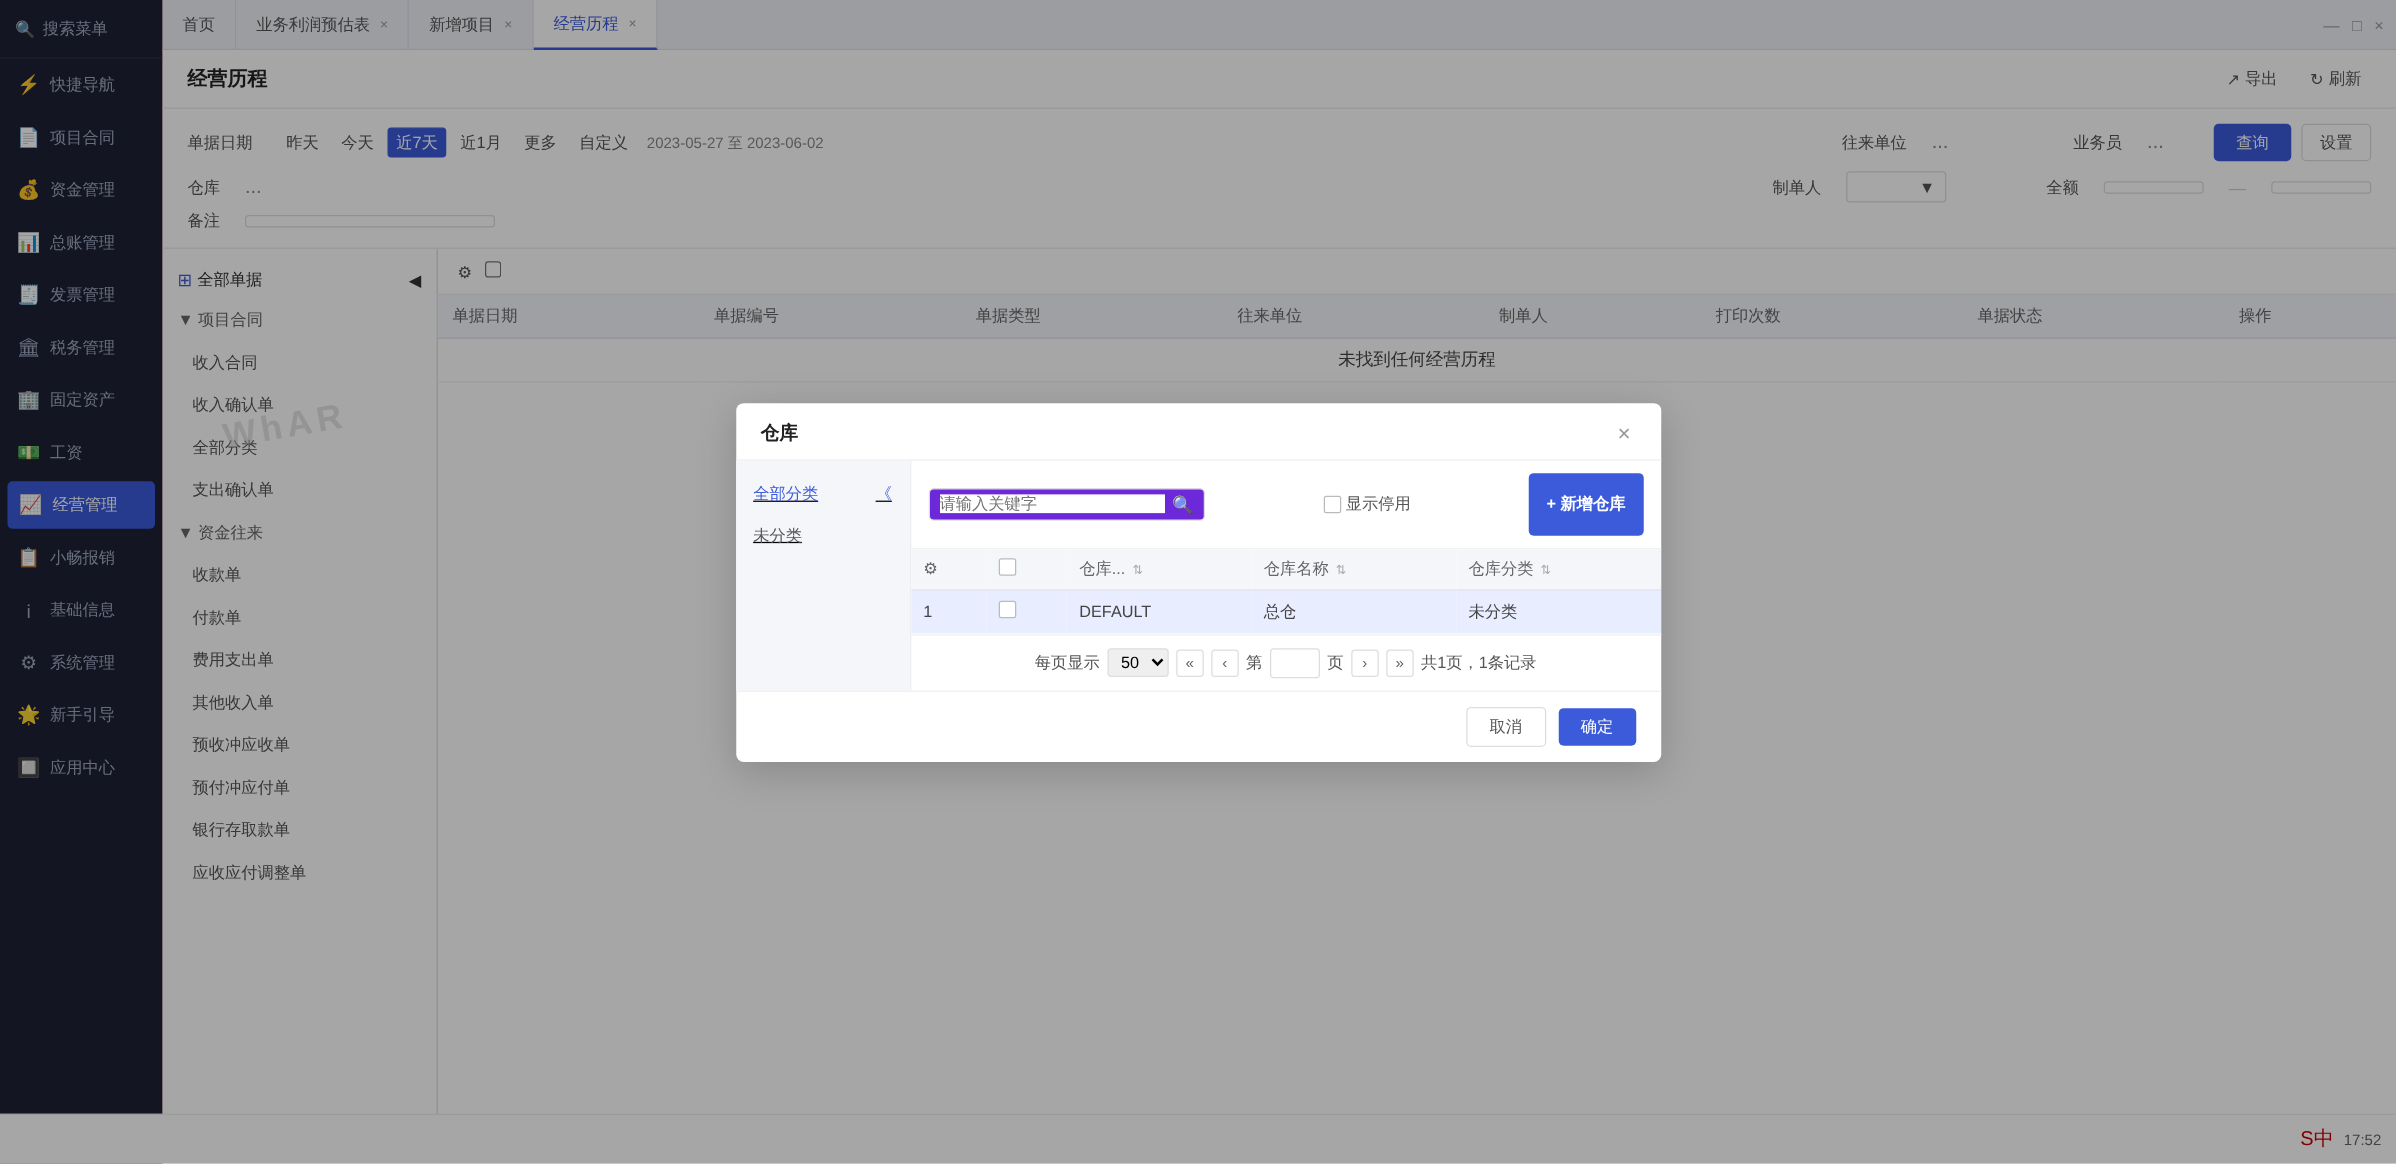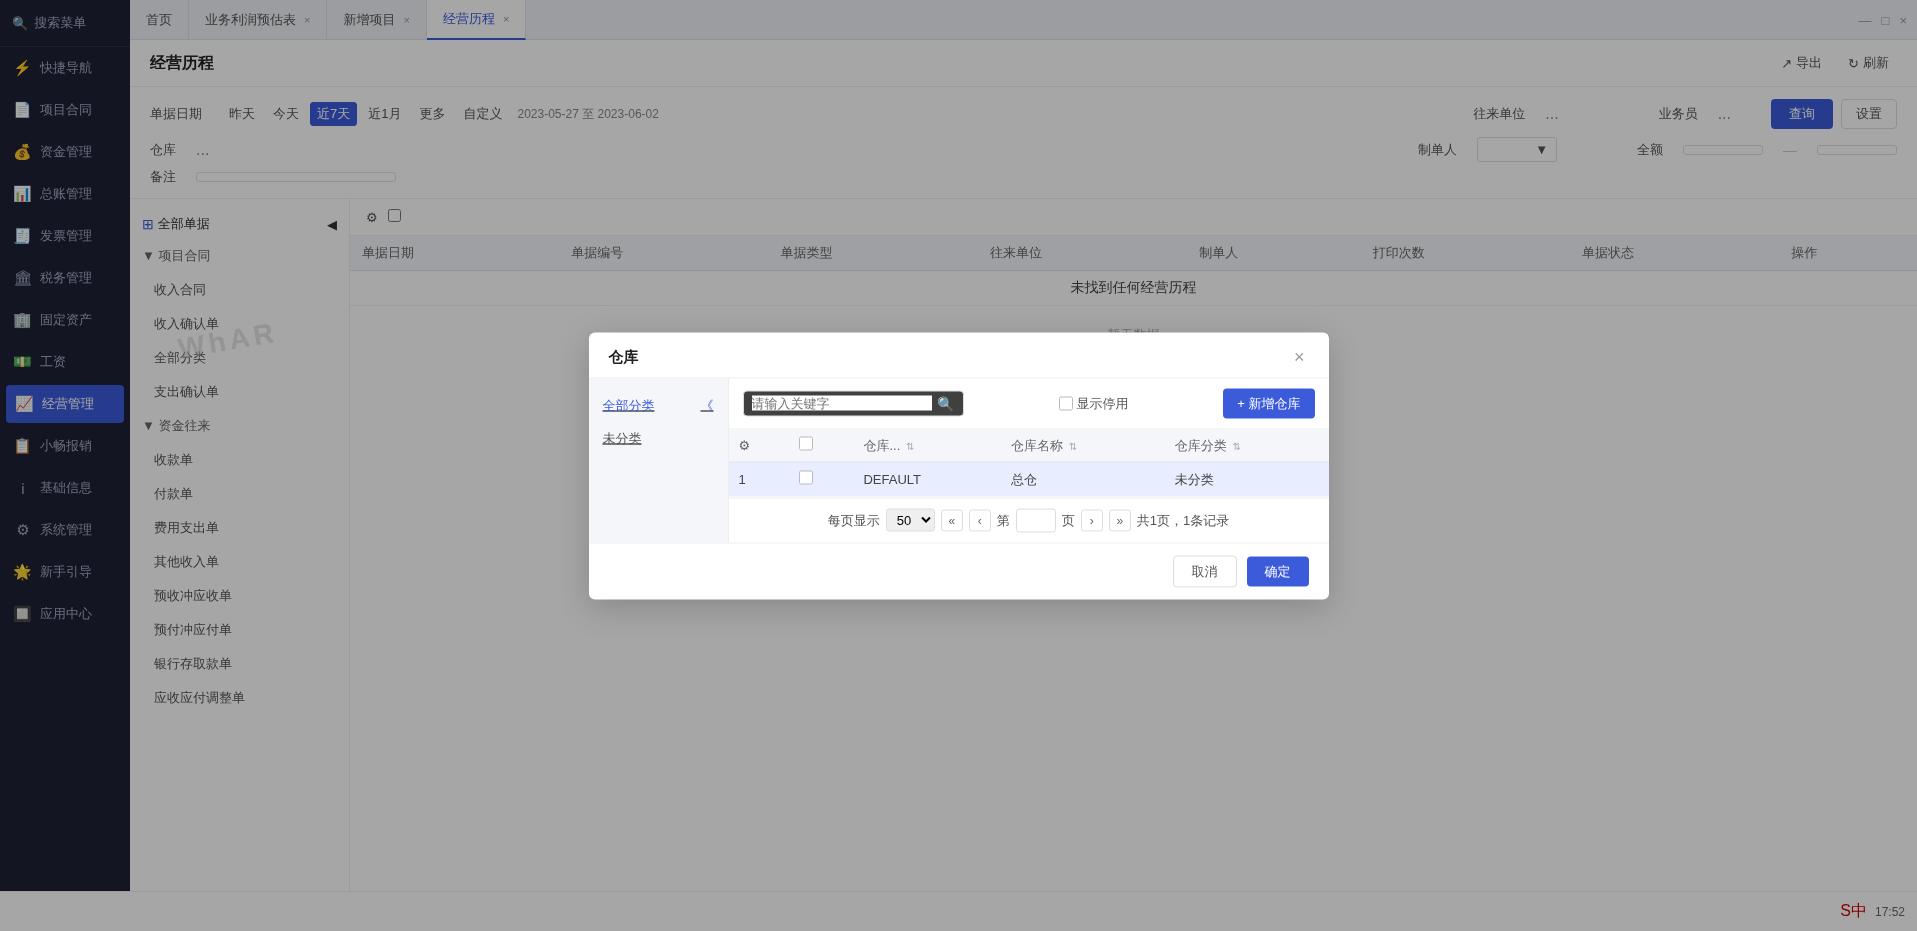--- a/index.html
+++ b/index.html
@@ -183,36 +183,36 @@
       padding: 7px 14px; font-size: 13px; color: #555; cursor: pointer;
     }
     .modal-right { flex: 1; display: flex; flex-direction: column; min-height: 0; }
     .modal-toolbar {
       display: flex; align-items: center; justify-content: space-between;
       padding: 10px 14px; border-bottom: 1px solid #eee;
     }
     .modal-search {
       display: flex; align-items: center; gap: 6px;
       border: 1px solid #ddd; border-radius: 4px; padding: 4px 8px;
-      background: #404040;
+      background: #6d28d9;
     }
     .modal-search input {
       border: none; outline: none; font-size: 13px; width: 180px; color: #555;
     }
     .modal-search-icon { color: #aaa; font-size: 14px; }
     .modal-show-disabled {
       display: flex; align-items: center; gap: 4px; font-size: 13px; color: #555;
     }
     .checkbox {
       width: 14px; height: 14px; border: 1px solid #bbb; border-radius: 2px;
       display: inline-block; background: #fff; cursor: pointer;
     }
     .btn-add-warehouse {
       background: #3b5bdb; color: #fff; border: none; border-radius: 4px;
-      padding: 6px 14px; font-size: 13px; cursor: pointer; white-space: nowrap;
+      padding: 16px 14px; font-size: 13px; cursor: pointer; white-space: nowrap; font-weight: bold;
     }
 
     
     .modal-table-container { flex: 1; overflow-y: auto; }
     .modal-table { width: 100%; border-collapse: collapse; font-size: 13px; }
     .modal-table th {
       background: #f5f6fa; border-bottom: 1px solid #e0e4ef;
       padding: 7px 10px; text-align: left; color: #666; font-weight: 500;
       white-space: nowrap;
     }

